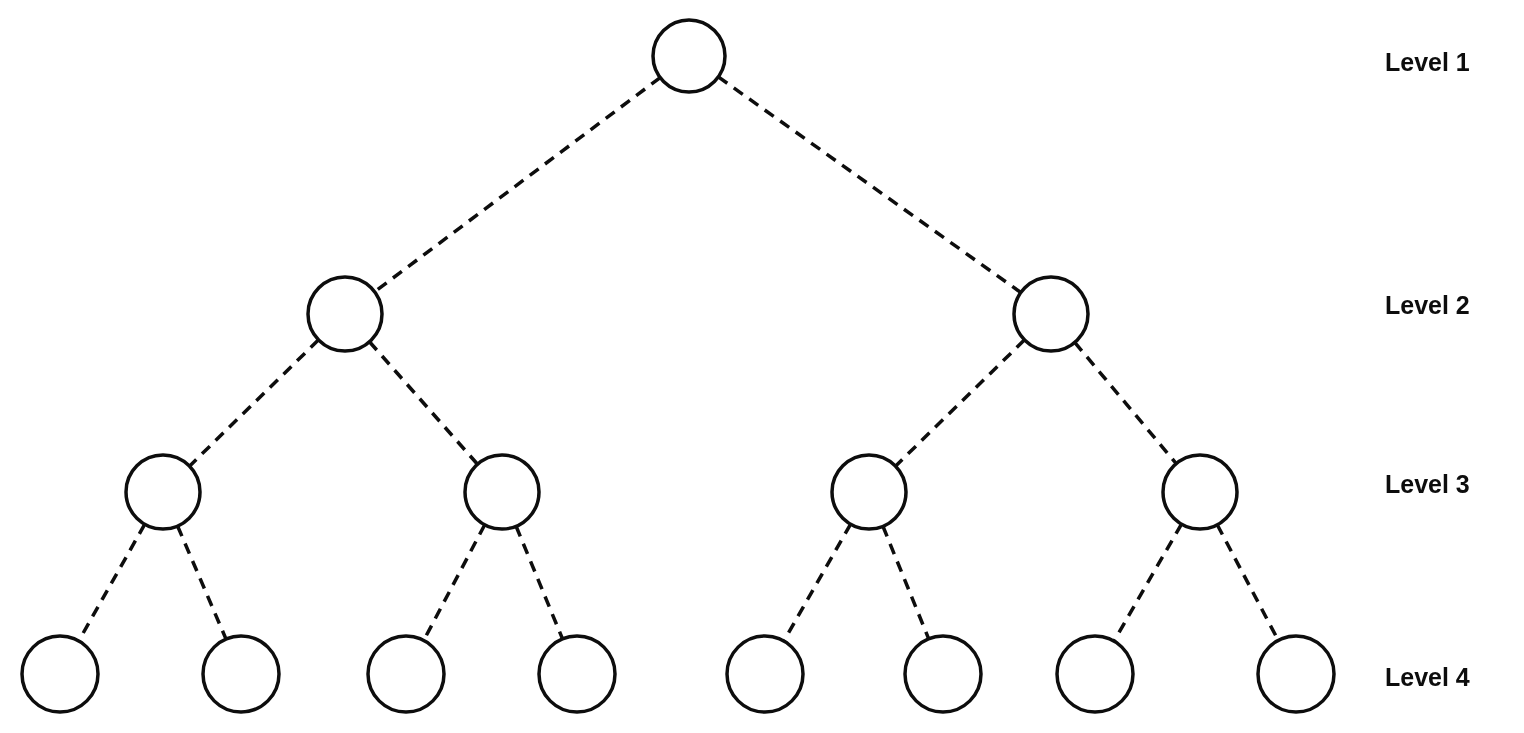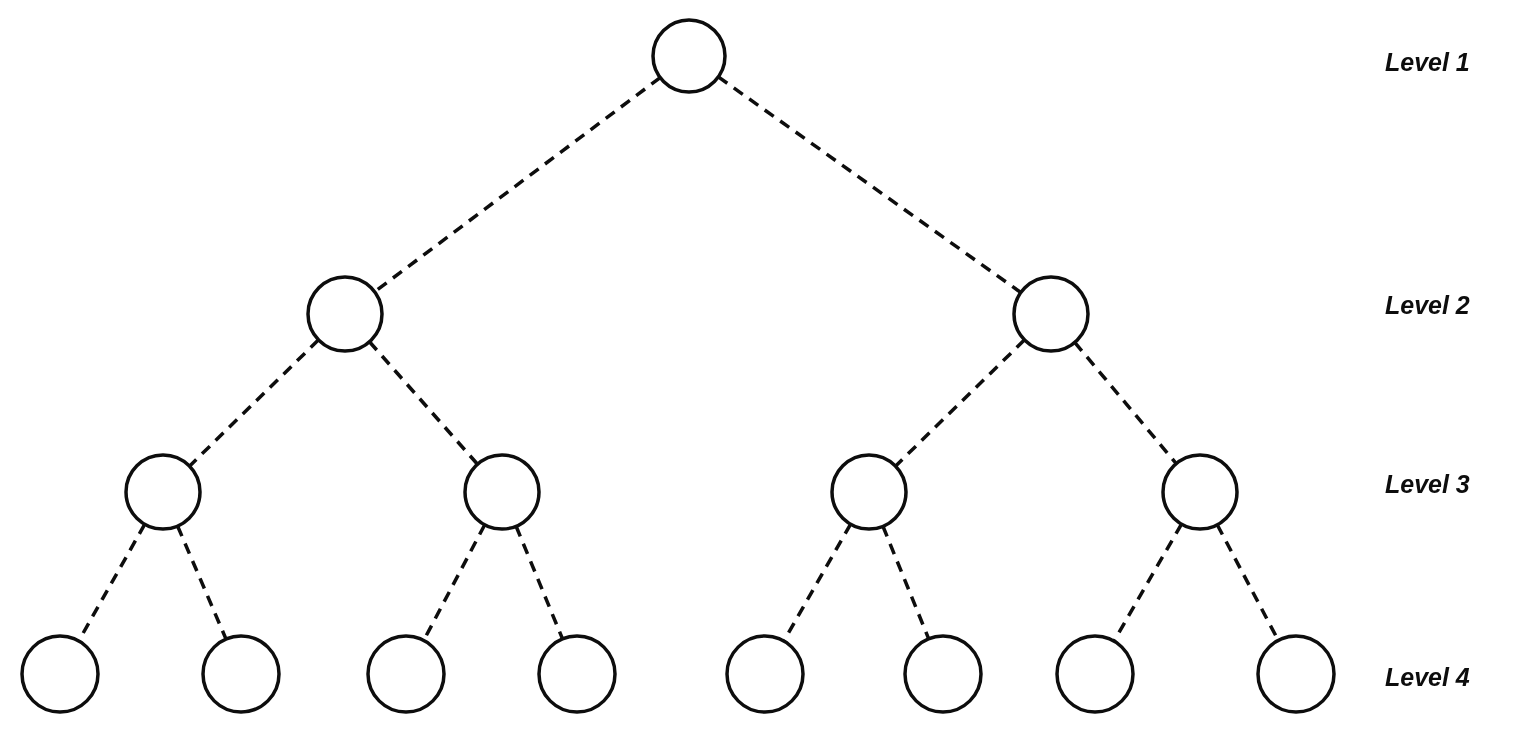--- a/index.html
+++ b/index.html
@@ -11,21 +11,20 @@
     width: 1524px;
     height: 733px;
     font-family: "Liberation Sans", sans-serif;
     overflow: hidden;
   }
   #tree-figure {
     position: relative;
     width: 1524px;
     height: 733px;
     background: #ffffff;
-    font-style: italic;
   }
   #tree-svg {
     position: absolute;
     left: 0;
     top: 0;
     width: 1524px;
     height: 733px;
     display: block;
   }
   .level-label {

